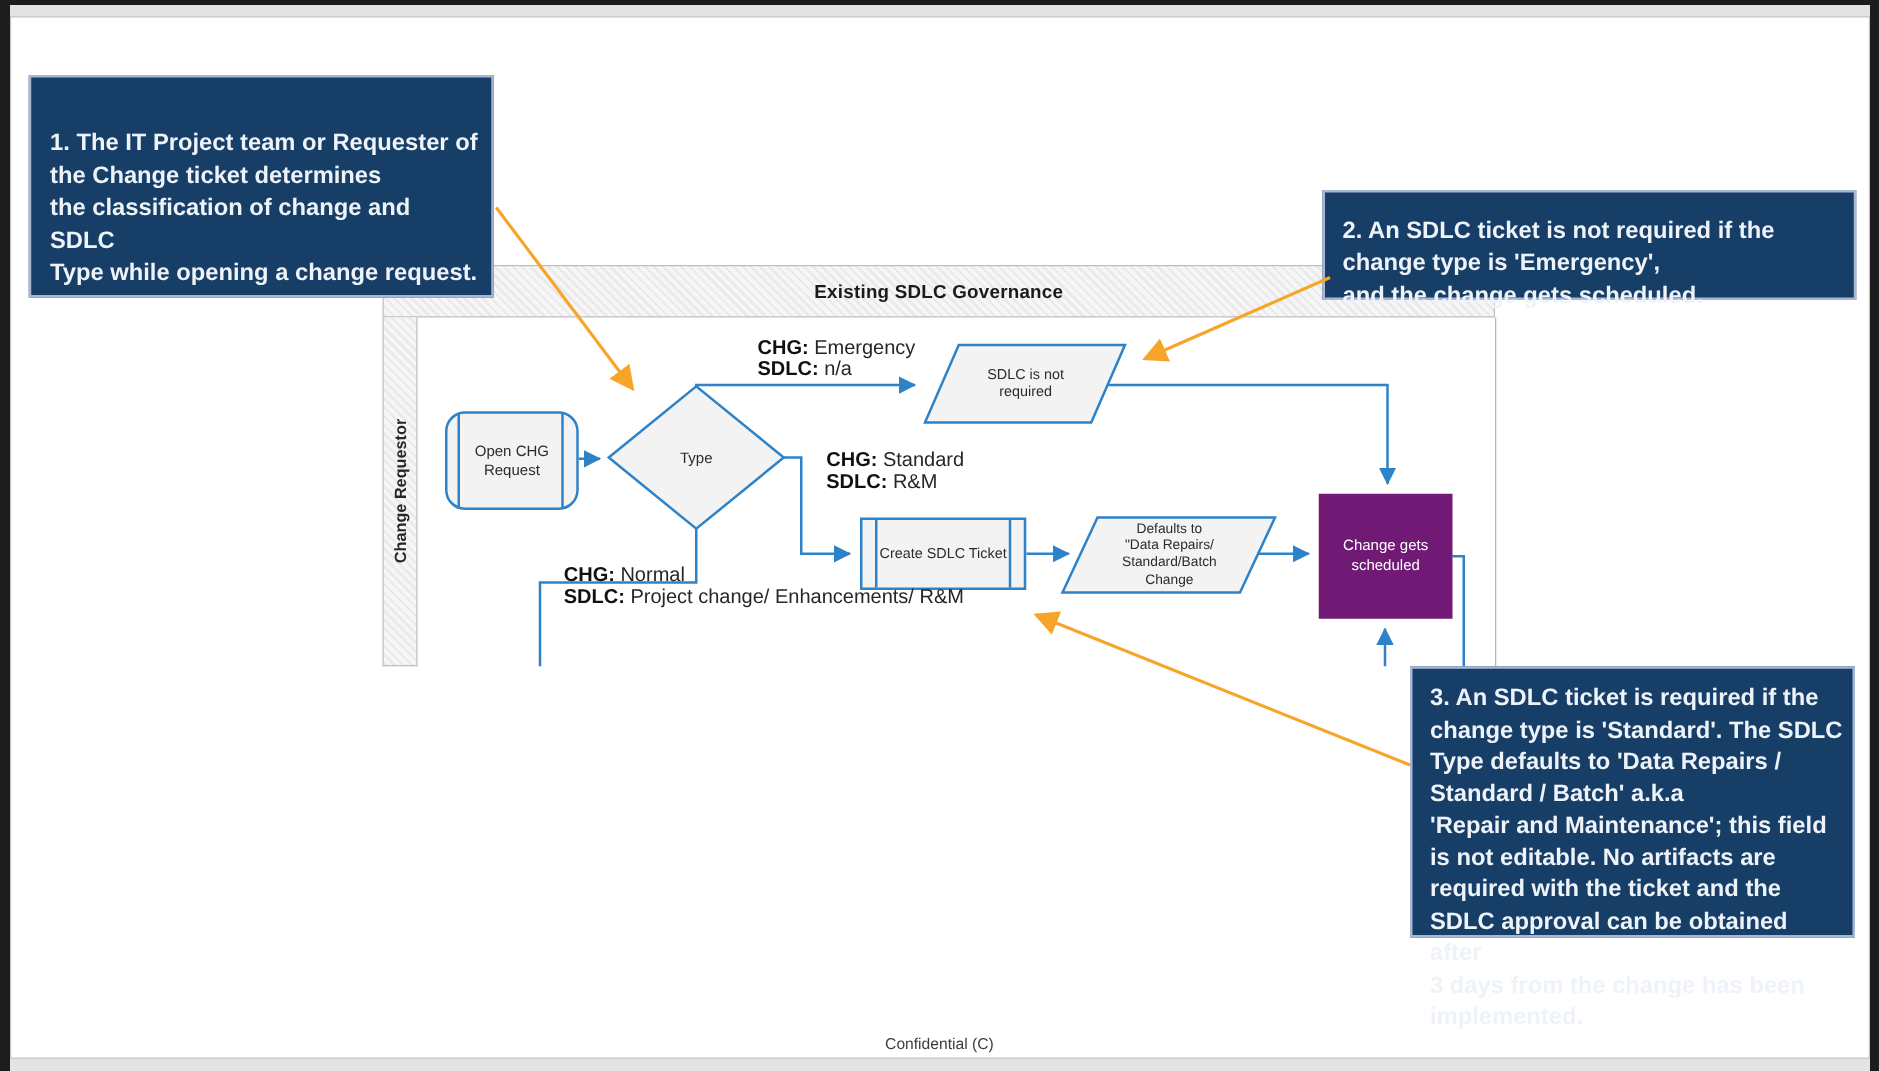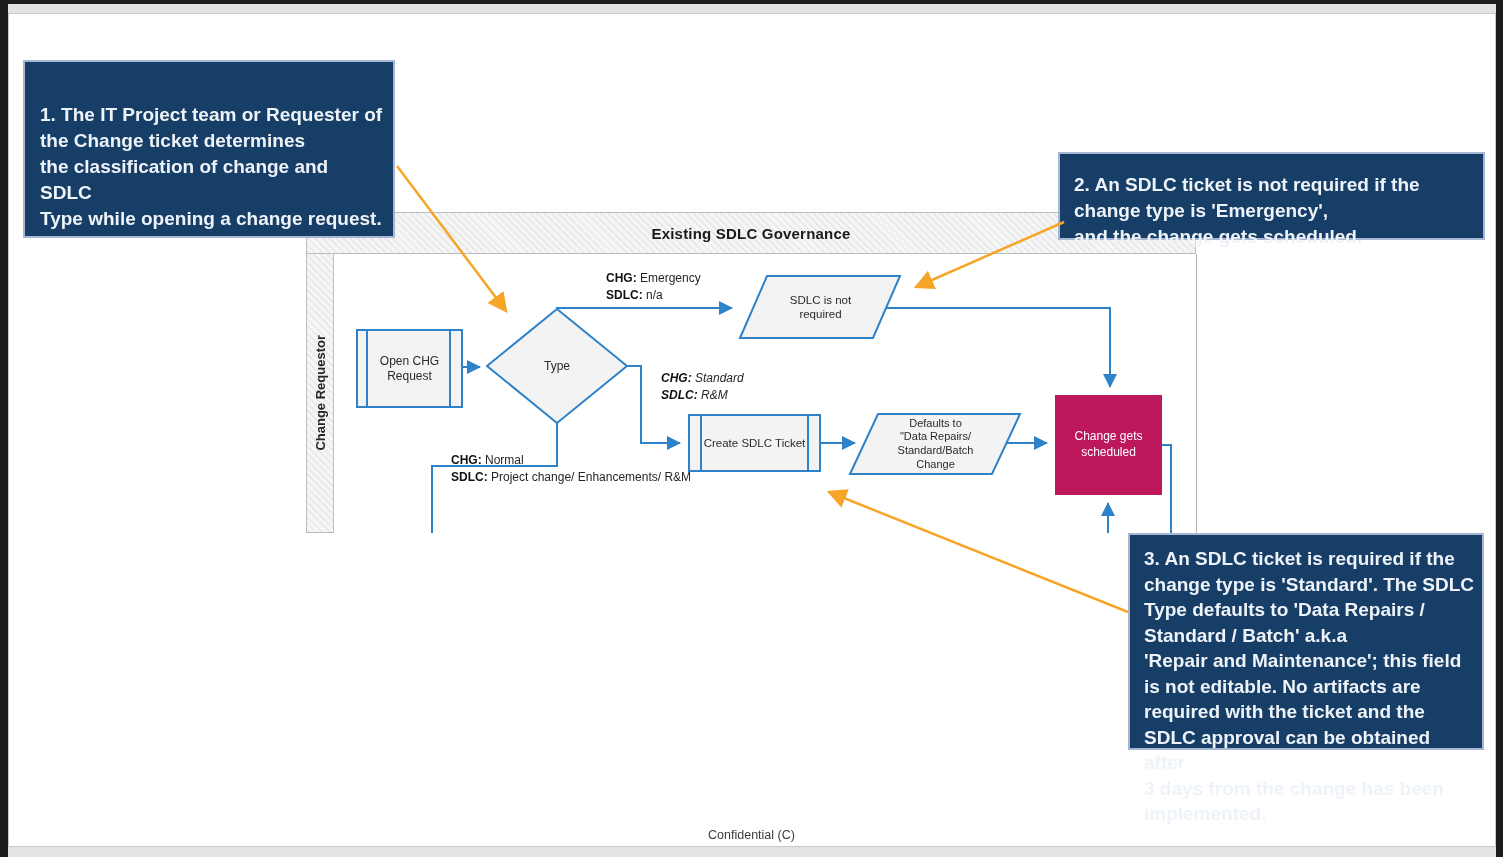--- a/index.html
+++ b/index.html
@@ -27,33 +27,33 @@
   svg.layer{position:absolute;left:0;top:0;width:1503px;height:857px;pointer-events:none;}
   #flow-svg{z-index:3;}
   #annot-svg{z-index:6;}
   
   .node-rect{position:absolute;background:#f3f3f3;border:2px solid #2e82c8;z-index:4;
              display:flex;align-items:center;justify-content:center;text-align:center;
              font-size:12px;color:#2b2b2b;white-space:pre-line;line-height:1.25;}
   .bar{position:absolute;top:0;bottom:0;width:2px;background:#2e82c8;}
   .node-text{position:absolute;z-index:4;display:flex;align-items:center;justify-content:center;
              text-align:center;color:#2b2b2b;white-space:pre-line;line-height:1.25;}
-  #node-open-chg{left:356px;top:329px;width:107px;height:79px;}
+  #node-open-chg{left:356px;top:329px;width:107px;height:79px;border-radius:16px;}
   #node-create-sdlc{left:688px;top:414px;width:133px;height:58px;font-size:11.5px;}
-  #node-scheduled{position:absolute;left:1055px;top:395px;width:107px;height:100px;background:#be185d;
+  #node-scheduled{position:absolute;left:1055px;top:395px;width:107px;height:100px;background:#701a75;
                   z-index:4;display:flex;align-items:center;justify-content:center;text-align:center;
                   font-size:12px;color:#ffffff;white-space:pre-line;line-height:1.3;}
   #text-type{left:487px;top:337px;width:140px;height:58px;font-size:12px;}
   #text-not-required{left:748px;top:281px;width:145px;height:52px;font-size:11.5px;}
   #text-defaults{left:858px;top:409px;width:155px;height:70px;font-size:11px;}
   
-  .edge-label{position:absolute;z-index:4;font-size:12px;color:#262626;line-height:17px;white-space:nowrap;}
+  .edge-label{position:absolute;z-index:4;font-size:16px;color:#262626;line-height:17px;white-space:nowrap;}
   .edge-label b{font-weight:700;color:#111;}
   #label-emergency{left:606px;top:270px;}
-  #label-standard{left:661px;top:370px;font-style:italic;}
+  #label-standard{left:661px;top:360px;}
   #label-normal{left:451px;top:452px;}
   
   .callout{position:absolute;background:#173e66;border:2px solid #a7b6d2;z-index:5;
            color:#eef3f9;font-size:19px;font-weight:600;line-height:26px;white-space:pre-line;}
   #callout-1{left:23px;top:60px;width:372px;height:178px;padding:40px 10px 0 15px;}
   #callout-2{left:1058px;top:152px;width:427px;height:88px;padding:18px 10px 0 14px;}
   #callout-3{left:1128px;top:533px;width:356px;height:217px;padding:11px 8px 0 14px;line-height:25.5px;}
   
   #footer{position:absolute;left:0;top:828px;width:1503px;text-align:center;z-index:2;
           font-size:12.5px;color:#3d3d3d;}

